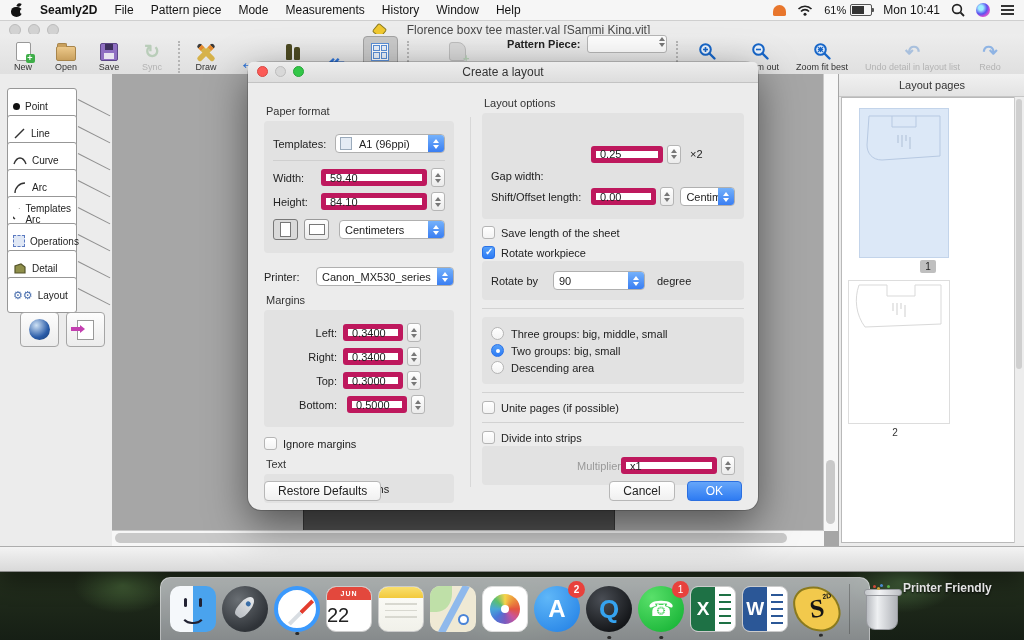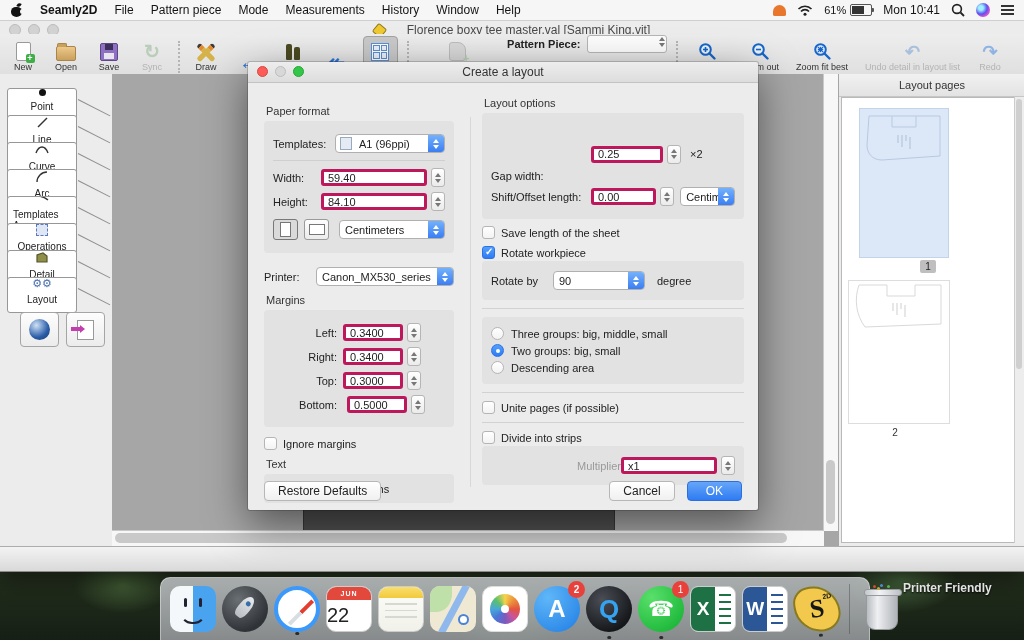--- a/index.html
+++ b/index.html
@@ -88,38 +88,38 @@
   .tri-dn{width:0;height:0;border-left:3px solid transparent;border-right:3px solid transparent;border-top:4px solid #777;}
   .stp{width:12px;height:17px;margin-left:4px;background:linear-gradient(#fff,#ebebeb);border:1px solid #b5b5b5;
     border-radius:3px;display:flex;flex-direction:column;align-items:center;justify-content:center;gap:2px;flex:0 0 auto;}
   .combo{display:flex;align-items:center;height:19px;background:#fff;border:1px solid #b0b0b0;border-radius:4px;
     font-size:11px;overflow:hidden;box-sizing:border-box;}
   .combo .txt{padding:0 5px;flex:1;white-space:nowrap;overflow:hidden;}
   .cap{width:16px;align-self:stretch;background:linear-gradient(#74b1fb,#3a7ef2);display:flex;flex-direction:column;
     align-items:center;justify-content:center;gap:2px;flex:0 0 auto;}
   .cap .tri-up{border-bottom-color:#fff;}
   .cap .tri-dn{border-top-color:#fff;}
-  .tf{height:17px;background:#fff;border:3px solid #be185d;border-radius:3px;padding:0 4px;display:flex;
+  .tf{height:17px;background:#fff;border:5px solid #be185d;border-radius:3px;padding:0 4px;display:flex;
     align-items:center;font-size:11px;box-sizing:border-box;}
   .cbrow{display:flex;align-items:center;gap:6px;margin:7px 0;}
   .cbx{width:13px;height:13px;border:1px solid #b5b5b5;border-radius:3px;background:linear-gradient(#fff,#f3f3f3);
     flex:0 0 auto;box-sizing:border-box;}
   .cbx.on{background:linear-gradient(#55a0f9,#2d7bf5);border-color:#2a72e8;position:relative;}
   .cbx.on:after{content:"✓";position:absolute;left:2px;top:-1px;color:#fff;font-size:10px;font-weight:bold;}
   .rrow{display:flex;align-items:center;gap:7px;margin:4px 0;}
   .rd{width:13px;height:13px;border-radius:50%;border:1px solid #b5b5b5;background:linear-gradient(#fff,#f3f3f3);
     flex:0 0 auto;position:relative;box-sizing:border-box;}
   .rd.on{background:linear-gradient(#55a0f9,#2d7bf5);border-color:#2a72e8;}
   .rd.on:after{content:"";position:absolute;left:4px;top:4px;width:4px;height:4px;background:#fff;border-radius:50%;}
   
   .sidebar{position:absolute;left:0;top:54px;width:112px;bottom:26px;background:#ececec;border-right:1px solid #aaa;}
   .side-list{padding-top:12px;}
   .side-item{position:relative;height:27px;}
   .pill{position:absolute;left:7px;top:2px;width:70px;height:36px;background:#fff;border:1px solid #979797;
-    border-radius:3px;display:flex;align-items:center;gap:5px;padding:0 5px;font-size:10px;color:#222;box-sizing:border-box;flex-direction:column;}
+    border-radius:3px;display:flex;align-items:center;gap:5px;padding:0 5px;font-size:10px;color:#222;box-sizing:border-box;}
   .diag{position:absolute;left:78px;top:13px;width:36px;height:1px;background:#8f8f8f;transform:rotate(27deg);transform-origin:left center;}
   .si-point{width:7px;height:7px;border-radius:50%;background:#111;flex:0 0 auto;}
   .si-ops{width:10px;height:10px;border:1px dashed #5a79c0;background:#dfe7f5;flex:0 0 auto;}
   .si-gear{color:#4a6fae;font-size:11px;line-height:11px;}
   .side-btns{position:absolute;left:20px;top:238px;display:flex;gap:7px;}
   .sbtn{width:37px;height:33px;background:linear-gradient(#fdfdfd,#ececec);border:1px solid #a5a5a5;border-radius:4px;
     display:flex;align-items:center;justify-content:center;}
   .orb{width:21px;height:21px;border-radius:50%;background:radial-gradient(circle at 35% 30%,#cfe2f5,#2a5ca8 60%,#183a6e);}
   .exp{width:15px;height:18px;background:#fff;border:1px solid #999;position:relative;}
   .exp .arr{position:absolute;left:-7px;top:6px;width:9px;height:4px;background:#c33fb0;}
@@ -141,21 +141,21 @@
   .rsh{position:absolute;top:2px;left:1px;width:6px;height:270px;background:#cfcfcf;border-radius:3px;}
   .thumb1{position:absolute;left:17px;top:10px;width:88px;height:148px;background:#dce8f7;border:1px solid #c3d4ea;}
   .t1label{position:absolute;left:0;width:100%;top:163px;text-align:center;font-size:10px;}
   .t1label span{background:#bfbfbf;padding:1px 5px;border-radius:2px;color:#222;}
   .thumb2{position:absolute;left:6px;top:182px;width:100px;height:142px;background:#fff;border:1px solid #ddd;}
   .t2label{position:absolute;left:0;width:106px;top:329px;text-align:center;font-size:10px;color:#333;}
   
   .statusbar{position:absolute;left:0;right:0;bottom:0;height:26px;background:linear-gradient(#f3f3f3,#d9d9d9);
     border-top:1px solid #adadad;border-bottom:1px solid #8c8c8c;box-sizing:border-box;}
   
-  .dialog{position:absolute;left:248px;top:62px;width:510px;height:448px;background:#ececec;border-radius:2px;
+  .dialog{position:absolute;left:248px;top:62px;width:510px;height:448px;background:#ececec;border-radius:13px;
     box-shadow:0 14px 40px rgba(0,0,0,.5),0 0 0 1px rgba(0,0,0,.18);z-index:10;}
   .dlg-title{height:20px;background:linear-gradient(#ededed,#dddddd);border-bottom:1px solid #c3c3c3;
     border-radius:5px 5px 0 0;position:relative;display:flex;align-items:center;justify-content:center;
     font-size:12px;color:#333;}
   .lights{position:absolute;left:9px;top:4px;display:flex;gap:7px;}
   .lt{width:11px;height:11px;border-radius:50%;box-sizing:border-box;}
   .lt.red{background:#fc5b57;border:1px solid #d84742;}
   .lt.grayl{background:#d8d8d8;border:1px solid #bdbdbd;}
   .lt.green{background:#33c748;border:1px solid #27a53a;}
   .dlg-body{position:relative;height:428px;font-size:11px;color:#222;}

